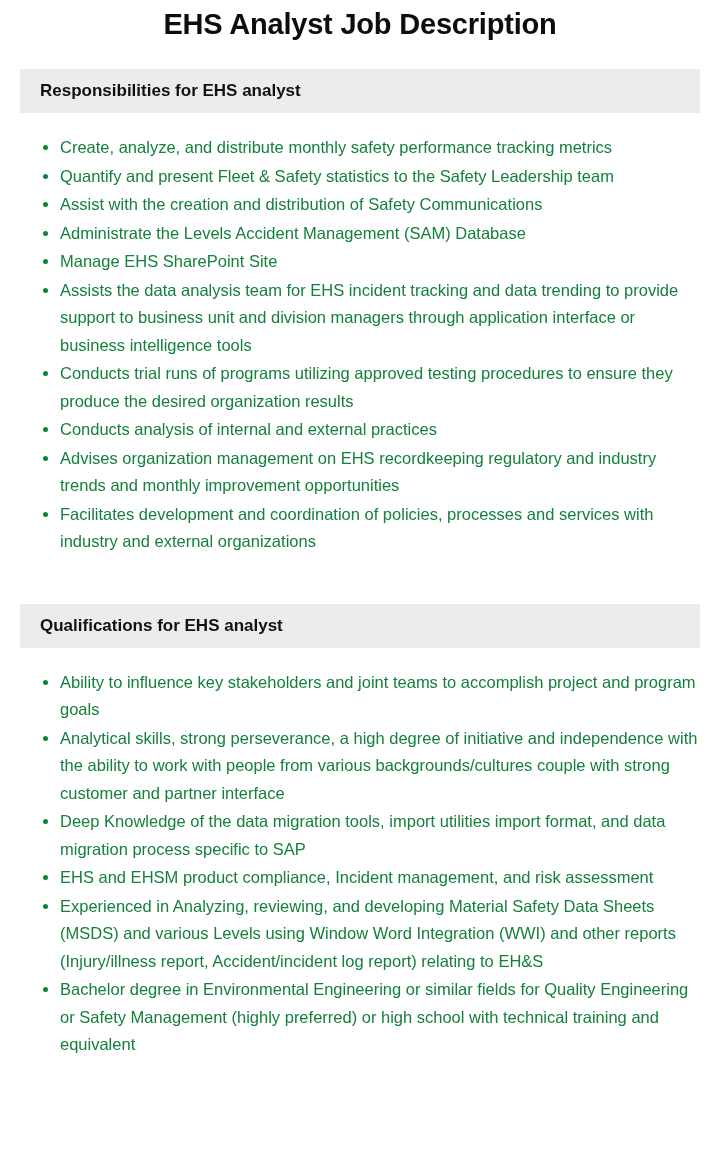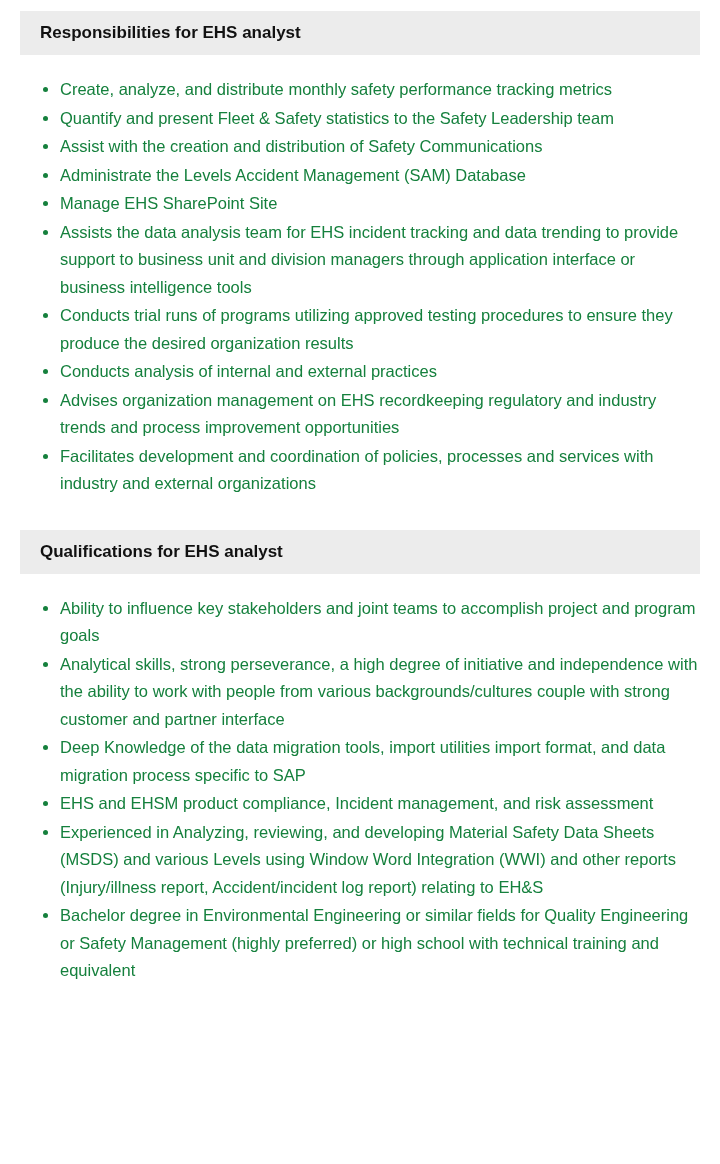--- a/index.html
+++ b/index.html
@@ -29,21 +29,21 @@
     color: #0d0d0d;
     letter-spacing: -0.2px;
   }
   .intro {
     margin: 18px 0 0 0;
     font-size: 16.5px;
     line-height: 27.5px;
     color: #161616;
   }
   .section-header {
-    margin-top: 11px;
+    margin-top: 27px;
     background: #ececec;
     padding: 11px 20px;
   }
   .section-header h2 {
     margin: 0;
     font-size: 17px;
     line-height: 22px;
     font-weight: bold;
     color: #111111;
   }
@@ -57,37 +57,38 @@
   }
   ul.section-list li {
     margin: 0 0 1px 0;
     padding-left: 0;
   }
 </style>
 </head>
 <body>
 
 <div class="page">
+  <h1 class="doc-title">EHS Analyst Job Description</h1>
 
 
   <div id="sections">
   <section>
     <div class="section-header">
       <h2>Responsibilities for EHS analyst</h2>
     </div>
     <ul class="section-list">
           <li>Create, analyze, and distribute monthly safety performance tracking metrics</li>
           <li>Quantify and present Fleet &amp; Safety statistics to the Safety Leadership team</li>
           <li>Assist with the creation and distribution of Safety Communications</li>
           <li>Administrate the Levels Accident Management (SAM) Database</li>
           <li>Manage EHS SharePoint Site</li>
           <li>Assists the data analysis team for EHS incident tracking and data trending to provide support to business unit and division managers through application interface or business intelligence tools</li>
           <li>Conducts trial runs of programs utilizing approved testing procedures to ensure they produce the desired organization results</li>
           <li>Conducts analysis of internal and external practices</li>
-          <li>Advises organization management on EHS recordkeeping regulatory and industry trends and process improvement opportunities</li>
+          <li>Advises organization management on EHS recordkeeping regulatory and industry trends and monthly improvement opportunities</li>
           <li>Facilitates development and coordination of policies, processes and services with industry and external organizations</li>
         </ul>
   </section>
 
   <section>
     <div class="section-header">
       <h2>Qualifications for EHS analyst</h2>
     </div>
     <ul class="section-list">
           <li>Ability to influence key stakeholders and joint teams to accomplish project and program goals</li>

